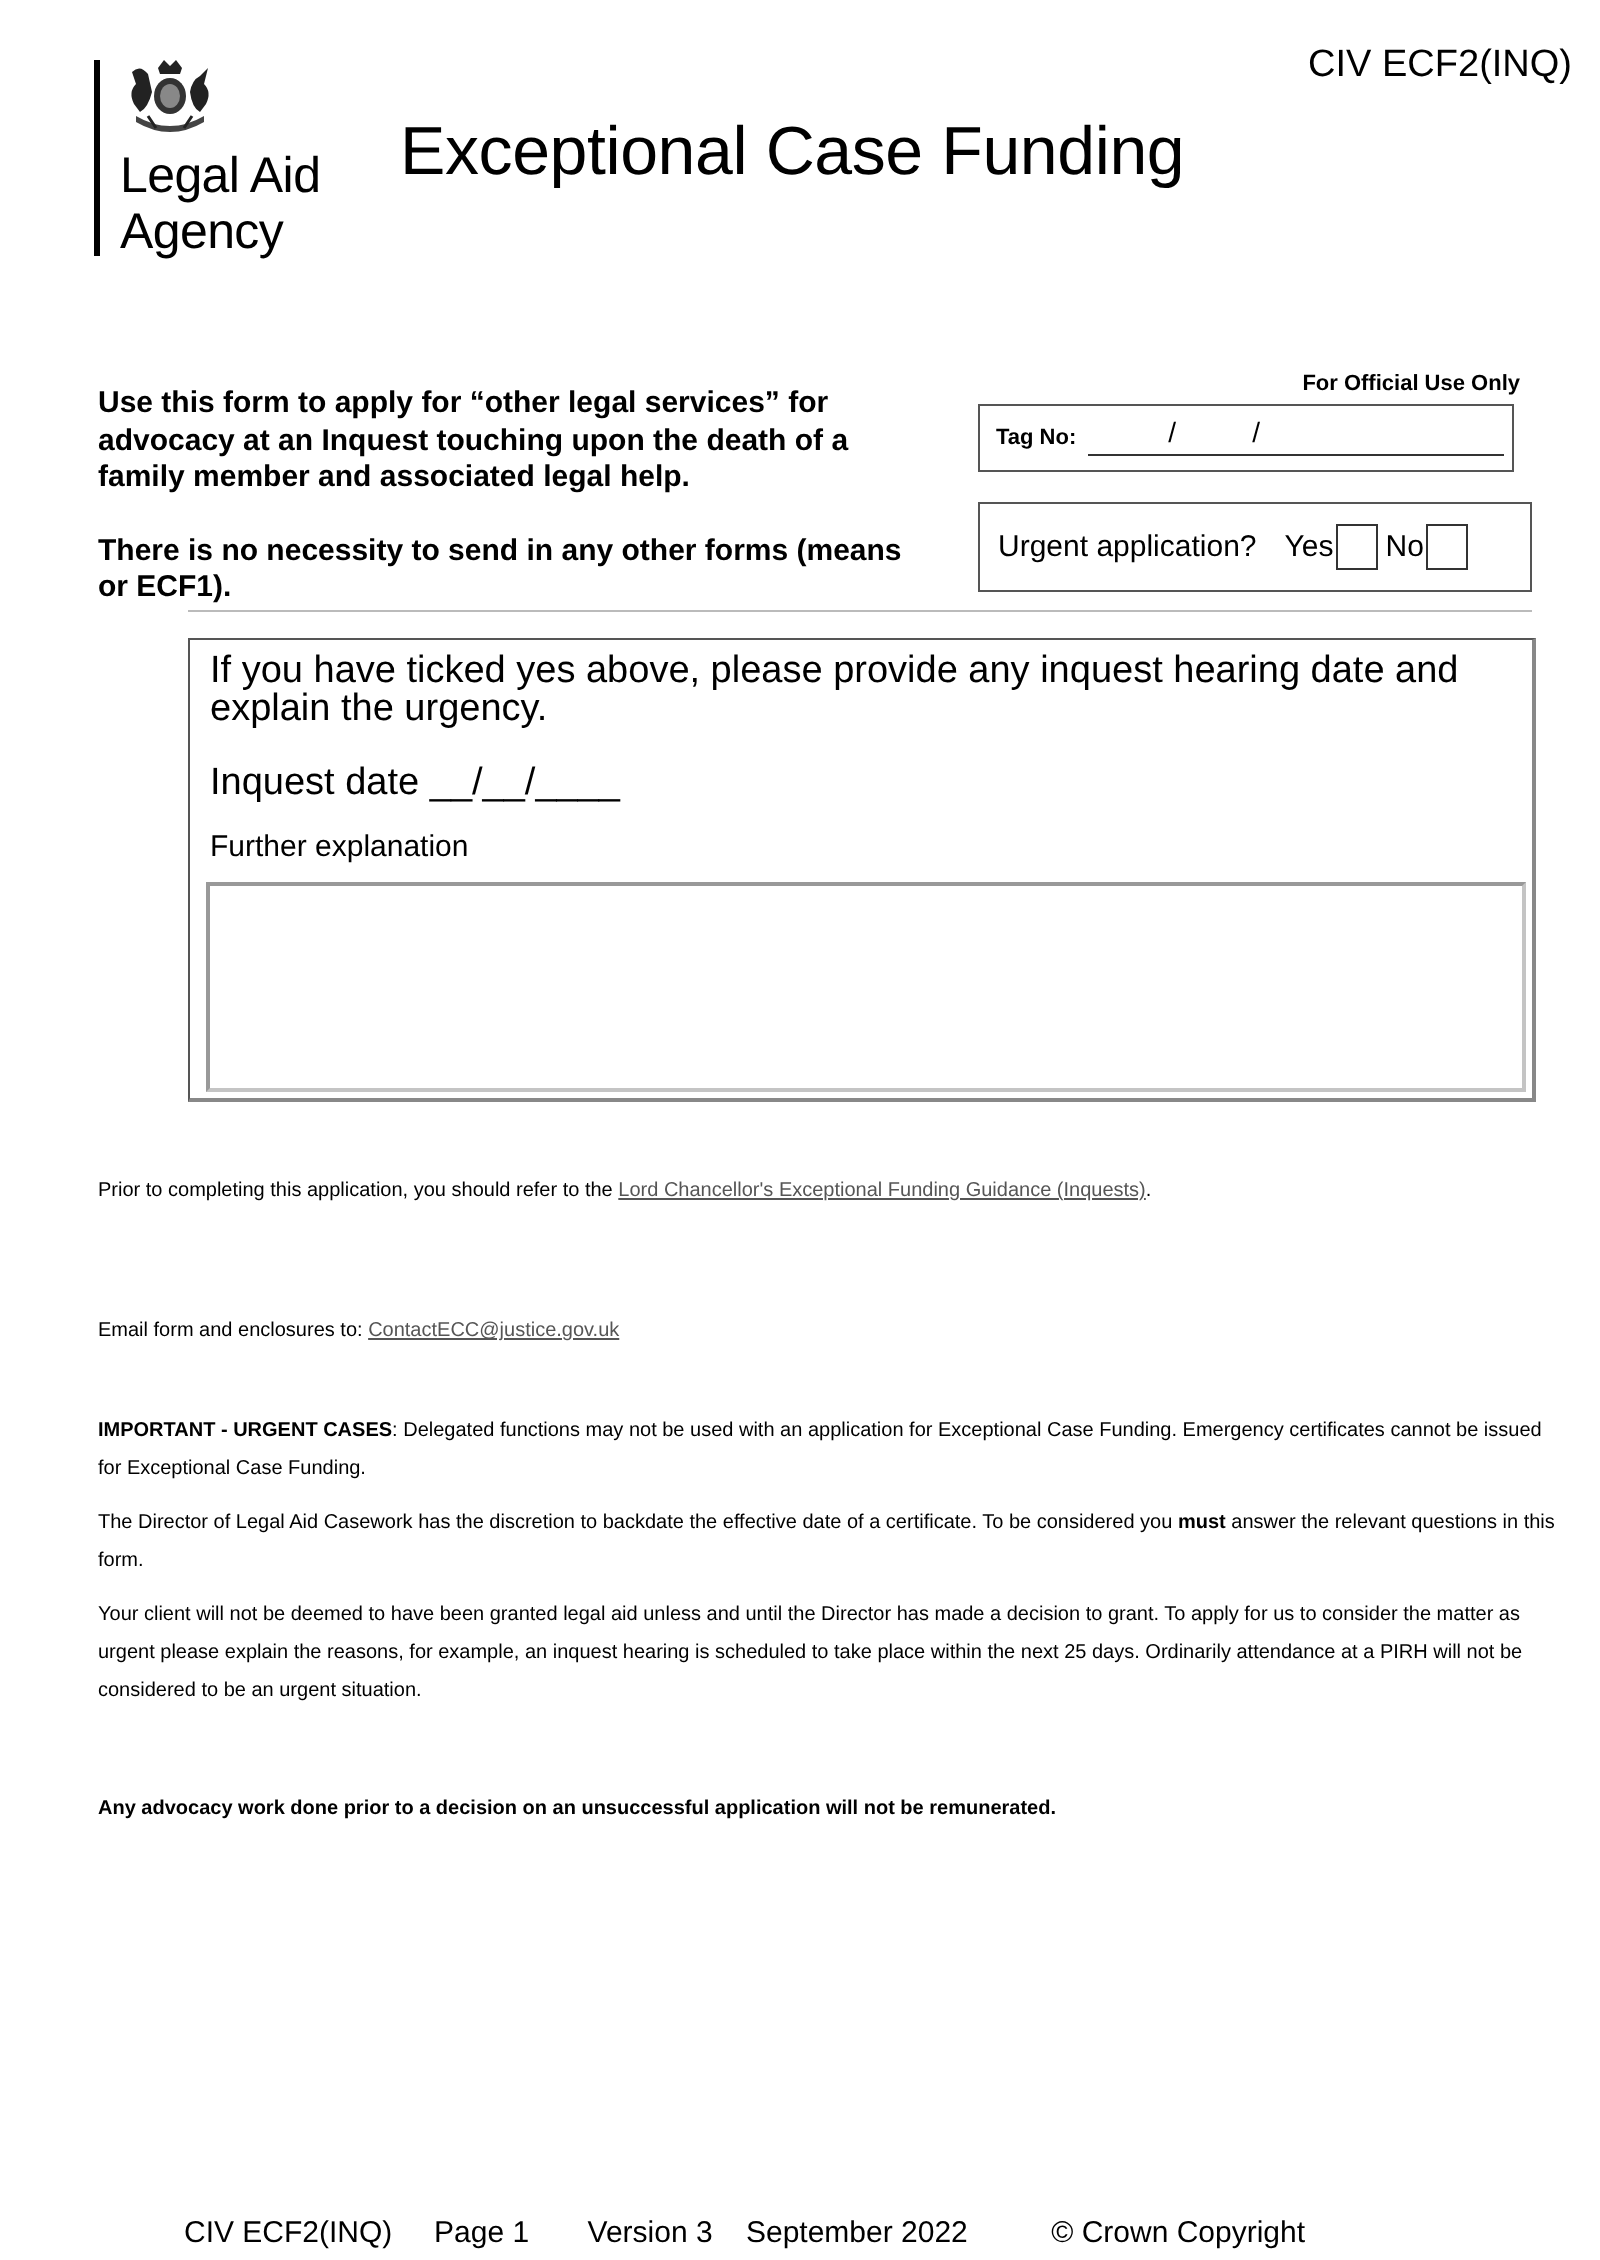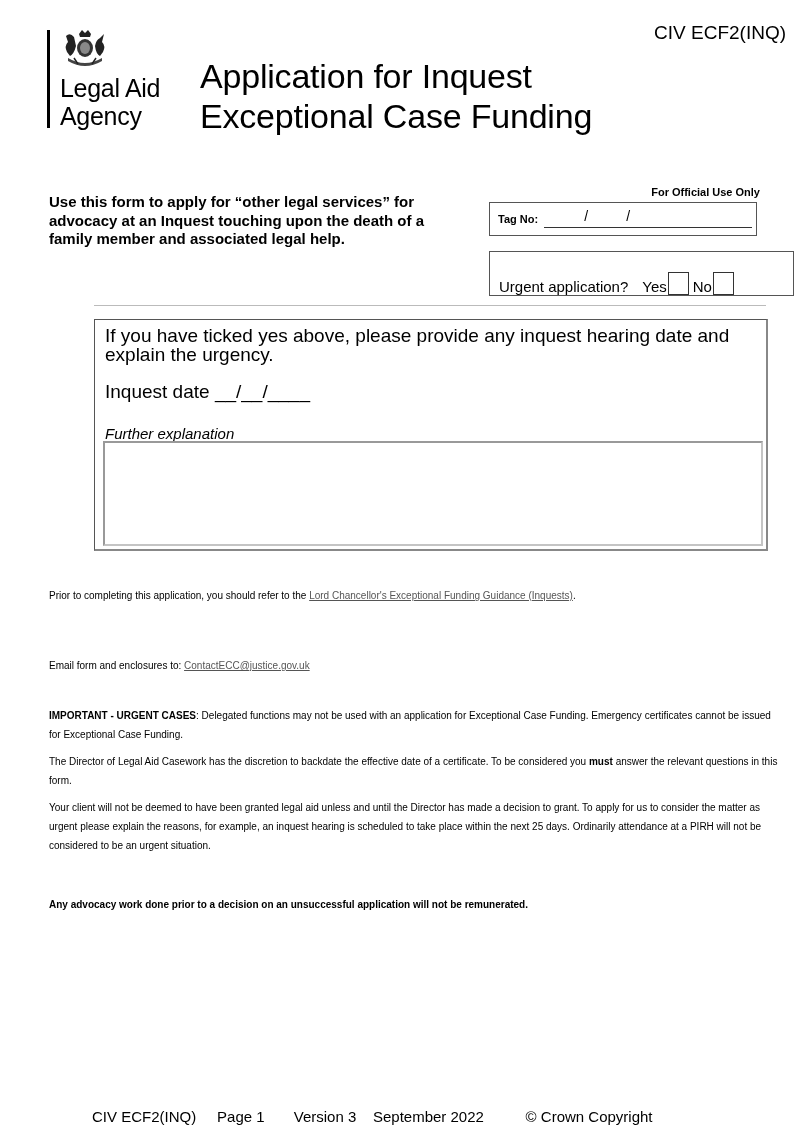--- a/index.html
+++ b/index.html
@@ -74,24 +74,24 @@
       margin-left: 6px;
       width: 208px; height: 16px;
       border-bottom: 1px solid #333;
     }
     .tag-line .slash {
       position: absolute; top: -3px;
       font-size: 14px; font-weight: normal;
     }
     .urgent-box {
       left: 489px; top: 251px;
-      width: 305px; height: 45px;
+      width: 277px; height: 45px;
       border: 1px solid #555;
       box-sizing: border-box;
-      display: flex; align-items: flex-end;
+      display: flex; align-items: center;
       padding-left: 9px;
       font-size: 15px;
     }
     .urgent-box .q { margin-right: 14px; }
     .cb {
       display: inline-block;
       width: 21px; height: 23px;
       border: 1px solid #333;
       box-sizing: border-box;
       margin-left: 1px; margin-right: 4px;
@@ -117,23 +117,22 @@
       left: 105px; top: 326px;
       width: 650px;
       font-size: 19px;
       line-height: 19px;
     }
     .inq-date {
       left: 105px; top: 381px;
       font-size: 19px;
     }
     .further {
-      left: 105px; top: 425px;
-      font-size: 15px;
-      font-style: italic;
+      left: 105px; top: 415px;
+      font-size: 15px;
     }
     .explain-area {
       left: 103px; top: 441px;
       width: 660px; height: 105px;
       border: 2px solid #c4c4c4;
       border-left-color: #999;
       border-top-color: #999;
       box-sizing: border-box;
       resize: none;
       background: transparent;
@@ -197,26 +196,26 @@
 
   <path d="M8 30 Q25 40 42 30 L42 33 Q25 43 8 33 Z" fill="#444"></path>
   <path d="M14 30 L18 36 M36 30 L32 36" stroke="#222" stroke-width="1.5"></path>
 </svg>
 <div class="abs logo-text">
   <div>Legal Aid</div>
   <div>Agency</div>
 </div>
 
 <div class="abs doc-title">
-  <div>Application for Inquest</div>
   <div>Exceptional Case Funding</div>
 </div>
 
 <div class="abs intro">
   <p>Use this form to apply for “other legal services” for advocacy at an Inquest touching upon the death of a family member and associated legal help.</p>
+  <p>There is no necessity to send in any other forms (means or ECF1).</p>
 </div>
 
 <div class="abs official-label">For Official Use Only</div>
 <div class="abs tag-box">
   <span>Tag No:</span>
   <span class="tag-line">
     <span class="slash" style="left:40px">/</span>
     <span class="slash" style="left:82px">/</span>
   </span>
 </div>

